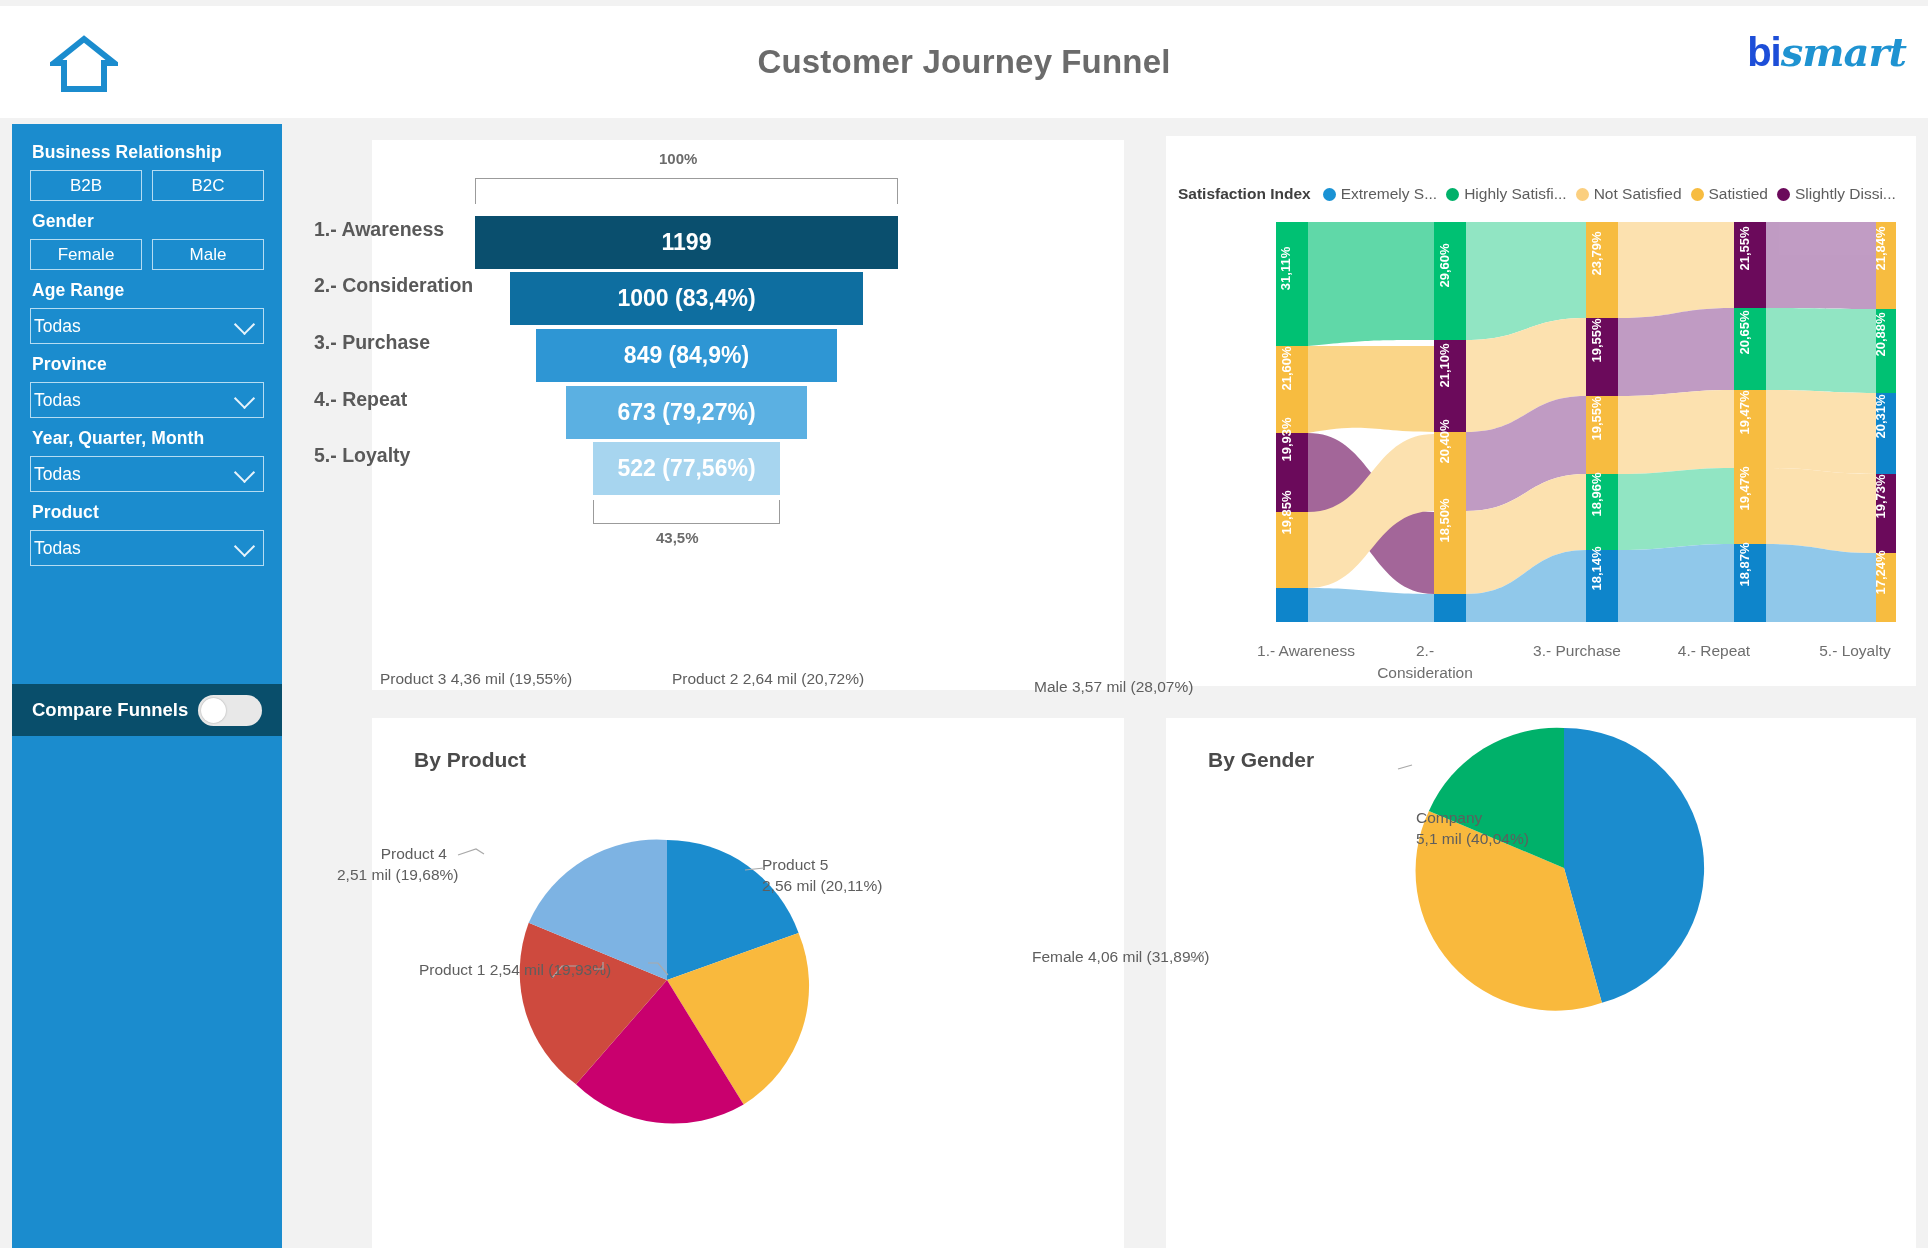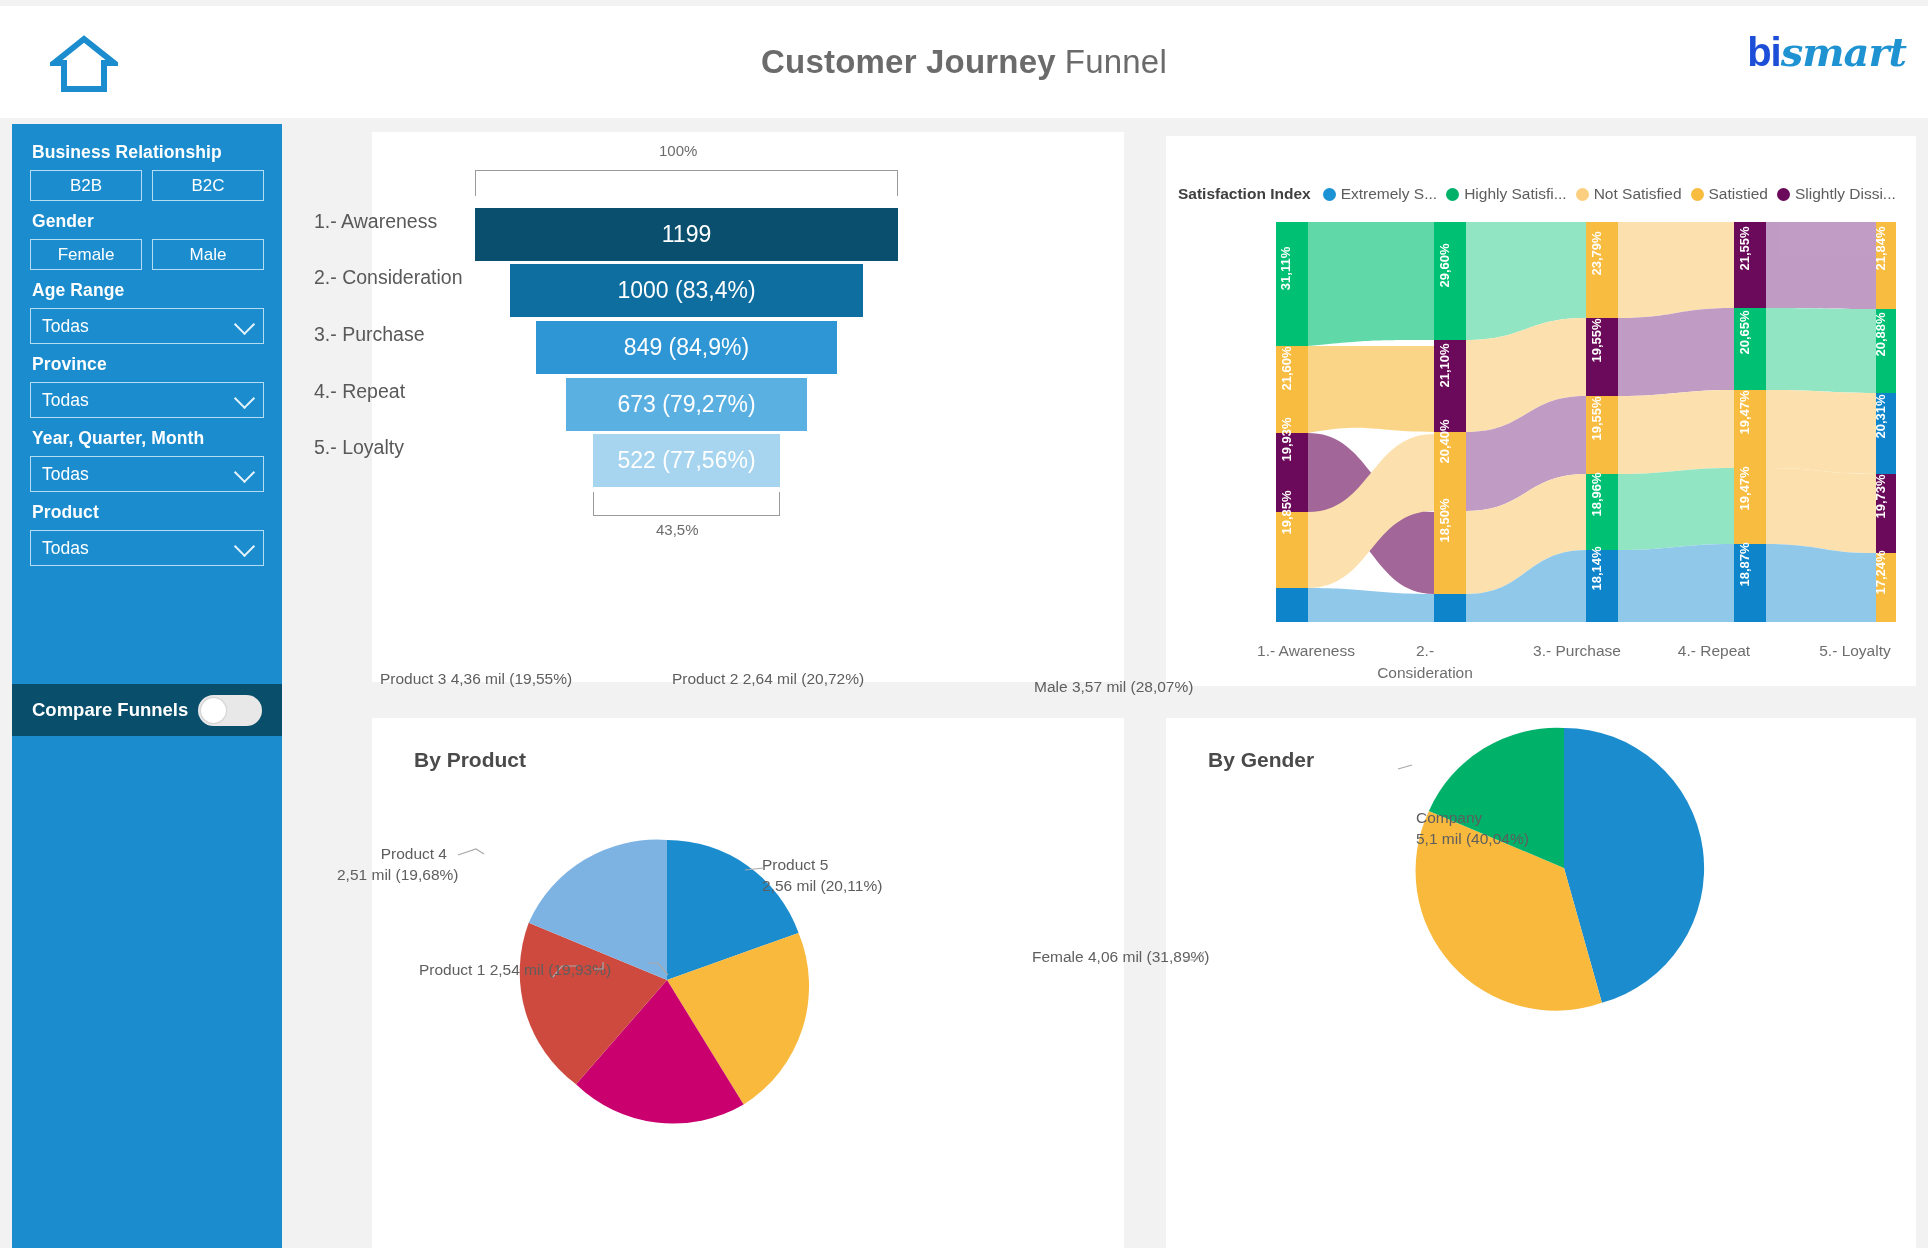--- a/index.html
+++ b/index.html
@@ -16,21 +16,21 @@
     position: absolute; left: 0; top: 6px; width: 1928px; height: 112px;
     background: #ffffff;
   }
   #home-icon { position: absolute; left: 50px; top: 28px; width: 68px; height: 60px; }
   #app-title {
     position: absolute; left: 0; top: 0; width: 1928px; height: 112px;
     display: flex; align-items: center; justify-content: center;
     font-size: 33px; color: #6b6b6b; letter-spacing: 0.2px;
   }
   #app-title .t-bold { font-weight: bold; }
-  #app-title .t-light { font-weight: normal; margin-left: 9px; }
+  #app-title .t-light { font-weight: bold; margin-left: 9px; }
   #brand-logo {
     position: absolute; right: 22px; top: 22px;
     font-size: 40px; line-height: 48px; white-space: nowrap;
   }
   #brand-logo .b-bi { font-weight: bold; color: #1d4ed8; letter-spacing: -1px; }
   #brand-logo .b-smart {
     font-weight: bold; font-style: italic; color: #1f93d1;
     font-family: "DejaVu Serif", serif; letter-spacing: -1px;
   }
 
@@ -46,21 +46,21 @@
   .s-label:first-child { margin-top: 4px; }
   .s-btn-row { display: flex; gap: 10px; }
   .s-btn {
     flex: 1; height: 31px; border: 1px solid #b5dcf2; background: transparent;
     color: #ffffff; font-size: 17px; display: flex; align-items: center;
     justify-content: center; cursor: pointer;
   }
   .s-select {
     position: relative; height: 36px; border: 1px solid #b5dcf2;
     background: transparent; color: #ffffff; font-size: 17.5px;
-    display: flex; align-items: center; padding-left: 11px; cursor: pointer;
+    display: flex; align-items: center; padding-left: 3px; cursor: pointer;
   }
   .s-select .chev {
     position: absolute; right: 11px; top: 50%; width: 15px; height: 15px;
     margin-top: -9px; border-right: 2px solid #e6f3fb; border-bottom: 2px solid #e6f3fb;
     transform: rotate(45deg);
   }
   #compare-bar {
     position: absolute; left: 12px; top: 684px; width: 270px; height: 52px;
     background: #094e6b; display: flex; align-items: center;
     justify-content: space-between; padding: 0 20px 0 20px;
@@ -70,21 +70,21 @@
     width: 64px; height: 31px; border-radius: 16px; background: #e8e8e8;
     position: relative; cursor: pointer; flex: none;
   }
   .toggle .knob {
     position: absolute; left: 3px; top: 3px; width: 25px; height: 25px;
     border-radius: 50%; background: #ffffff; box-shadow: 0 0 2px rgba(0,0,0,.3);
   }
 
   
   .card { position: absolute; background: #ffffff; }
-  #card-funnel  { left: 372px;  top: 132px; width: 752px; height: 550px; }
+  #card-funnel  { left: 372px;  top: 140px; width: 752px; height: 550px; font-weight: bold; }
   #card-sankey  { left: 1166px; top: 136px; width: 750px; height: 550px; }
   #card-product { left: 372px;  top: 718px; width: 752px; height: 530px; }
   #card-gender  { left: 1166px; top: 718px; width: 750px; height: 530px; }
   .card-title {
     position: absolute; left: 42px; top: 30px;
     font-size: 21px; font-weight: bold; color: #4a4a4a;
   }
 
   
   .funnel-label {

